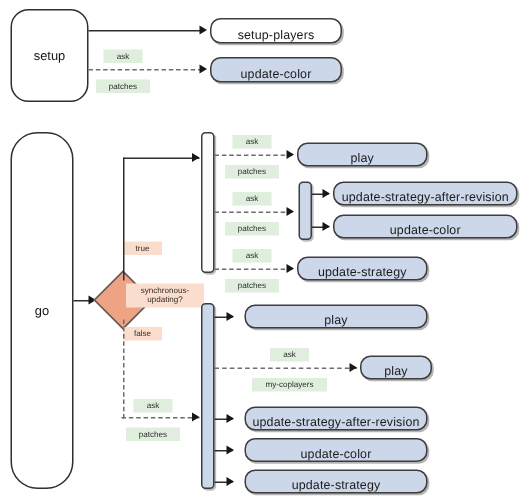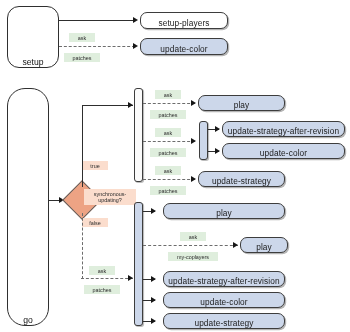--- a/index.html
+++ b/index.html
@@ -11,21 +11,21 @@
   .box{position:absolute;box-sizing:border-box;border:1.2px solid #3d3d3d;
        border-radius:7px;display:flex;align-items:flex-end;justify-content:center;
        font-size:8.3px;color:#1b1b1b;letter-spacing:.1px;white-space:nowrap;
        box-shadow:1.2px 1.2px 0 rgba(90,90,90,.45);}
   .box.white{background:#ffffff;}
   .box.blue{background:#ccd7ea;}
 
   
   .lane{position:absolute;box-sizing:border-box;background:#ffffff;
         border:1.1px solid #2f2f2f;border-radius:12px;
-        display:flex;align-items:flex-end;justify-content:center;
+        display:flex;align-items:center;justify-content:center;
         font-size:8.6px;color:#141414;}
 
   
   .bar{position:absolute;box-sizing:border-box;border:1.1px solid #3d3d3d;
        border-radius:3px;box-shadow:1.1px 1.1px 0 rgba(90,90,90,.4);}
   .bar.white{background:#fbfbfb;}
   .bar.blue{background:#ccd7ea;}
 
   
   .tag{position:absolute;box-sizing:border-box;display:flex;align-items:center;

